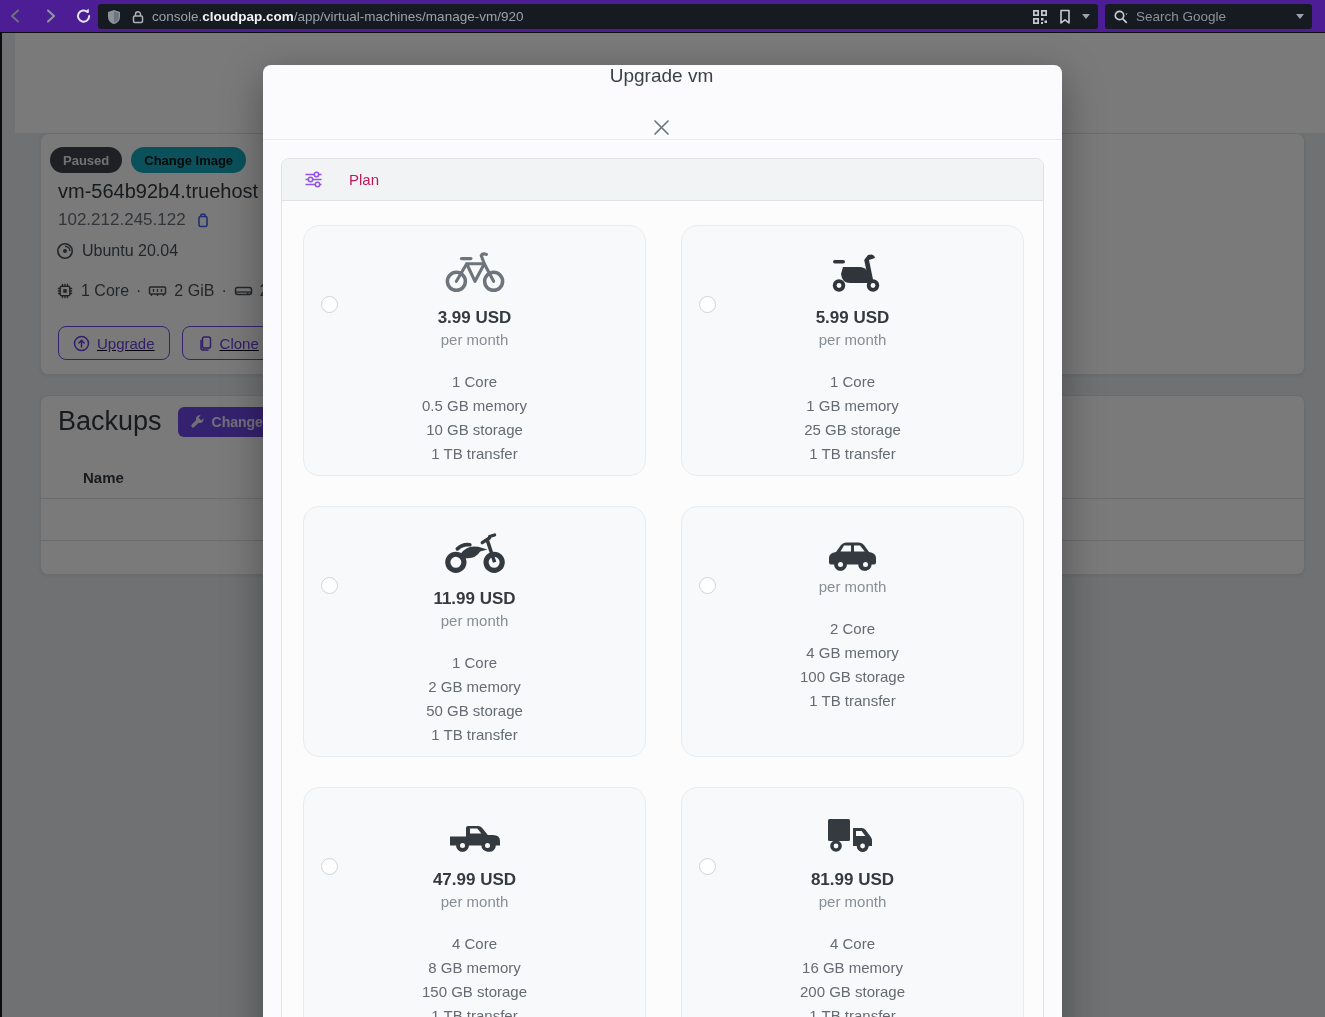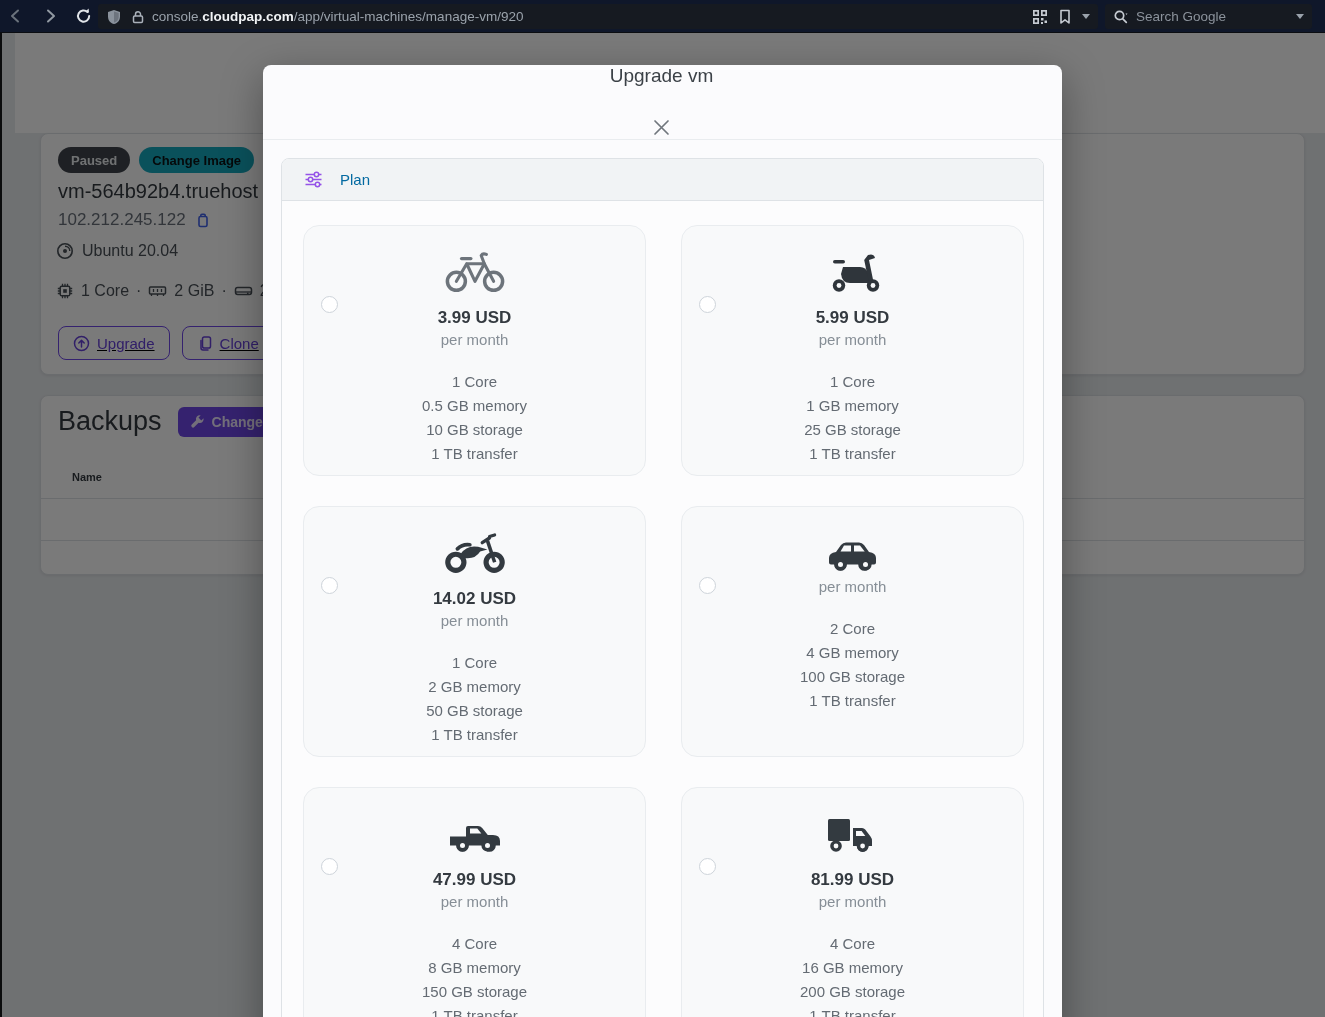--- a/index.html
+++ b/index.html
@@ -1,21 +1,21 @@
 <!DOCTYPE html>
 <html><head>
 <meta charset="utf-8">
 <style>
   * { margin:0; padding:0; box-sizing:border-box; }
   html,body { width:1325px; height:1017px; overflow:hidden; background:#e9ecef;
               font-family:"Liberation Sans", sans-serif; }
 
   
   .browser-bar { position:absolute; left:0; top:0; width:1325px; height:33px;
-                 background:#0f172a; border-bottom:1px solid #0b0d11; z-index:50;
+                 background:#4c1d95; border-bottom:1px solid #0b0d11; z-index:50;
                  display:flex; align-items:center; }
   .nav-btn { width:26px; height:26px; display:flex; align-items:center; justify-content:center; }
   .nav-btn svg { display:block; }
   .addr-bar { position:absolute; left:98px; top:4px; width:1000px; height:25px;
               background:#161a21; border-radius:3px; display:flex; align-items:center;
               padding:0 8px; }
   .addr-text { font-size:13.5px; margin-left:6px; white-space:nowrap; flex:1; overflow:hidden; }
   .u-dim { color:#9aa2ab; } .u-host { color:#f1f3f5; font-weight:700; }
   .addr-icons { display:flex; align-items:center; gap:10px; margin-left:8px; }
   .search-box { position:absolute; left:1105px; top:4px; width:207px; height:25px;
@@ -25,21 +25,21 @@
   .caret { width:0; height:0; border-left:4px solid transparent; border-right:4px solid transparent;
            border-top:5px solid #9aa2ab; }
 
   
   .page { position:absolute; left:0; top:33px; width:1325px; height:984px; background:#e9ecef; z-index:1; }
   .win-edge { position:absolute; left:0; top:0; width:2px; height:100%; background:#17191c; }
   .app-header { position:absolute; left:15px; top:0; width:1310px; height:100px; background:#ffffff; }
   .panel { position:absolute; left:40px; width:1265px; background:#ffffff;
            border:1px solid #dee2e6; border-radius:8px; box-shadow:0 1px 3px rgba(0,0,0,.08); }
   .vm-card { top:100px; height:242px; }
-  .badge-row { position:absolute; left:17px; top:13px; display:flex; gap:9px; }
+  .badge-row { position:absolute; left:9px; top:13px; display:flex; gap:9px; }
   .badge { height:26px; display:flex; align-items:center; padding:0 13px; border-radius:13px;
            font-size:13px; font-weight:700; }
   .badge-dark { background:#3f444b; color:#e9ecef; }
   .badge-teal { background:#15aabf; color:#0c1416; }
   .vm-name { position:absolute; left:17px; top:46px; font-size:20px; font-weight:500; color:#343a40; white-space:nowrap; }
   .ip-row  { position:absolute; left:17px; top:76px; display:flex; align-items:center; gap:8px;
              font-size:17px; color:#69707a; }
   .os-row  { position:absolute; left:15px; top:108px; display:flex; align-items:center; gap:8px;
              font-size:16px; color:#495057; }
   .spec-row{ position:absolute; left:15px; top:148px; display:flex; align-items:center; gap:7px;
@@ -50,37 +50,37 @@
            font-weight:500; background:transparent; white-space:nowrap; }
 
   .backups-card { top:362px; height:180px; }
   .backups-head { position:absolute; left:17px; top:10px; display:flex; align-items:center; gap:16px; }
   .backups-title { font-size:27px; font-weight:500; color:#343a40; }
   .p-btn { height:30px; display:flex; align-items:center; gap:7px; padding:0 12px;
            background:#7048e8; border:none; border-radius:6px; color:#f0e9ff;
            font-size:14px; font-weight:600; white-space:nowrap; }
   .tbl-header { position:absolute; left:0; top:60px; width:100%; height:43px;
                 border-bottom:1px solid #dee2e6; display:flex; align-items:center; }
-  .tbl-header span { margin-left:31px; font-size:11px; font-weight:700; color:#343a40; }
+  .tbl-header span { margin-left:42px; font-size:15px; font-weight:700; color:#343a40; }
   .tbl-row1 { position:absolute; left:0; top:103px; width:100%; height:42px; border-bottom:1px solid #dee2e6; }
 
   
   .overlay { position:absolute; left:0; top:33px; width:1325px; height:984px;
              background:rgba(0,0,0,0.52); z-index:10; }
   .modal { position:absolute; left:263px; top:65px; width:799px; height:980px;
            background:#fbfbfd; border-radius:8px; box-shadow:0 12px 40px rgba(0,0,0,.35); z-index:20; }
   .modal-head { height:75px; display:flex; align-items:center; justify-content:space-between;
                 padding:0 20px 0 18px; border-bottom:1px solid #e9ecef;flex-direction:column; }
   .modal-title { font-size:19px; font-weight:500; color:#3b4147; }
   .close-btn { width:24px; height:24px; display:flex; align-items:center; justify-content:center; }
   .modal-body { padding:18px; }
   .plan-box { border:1px solid #dee2e6; border-radius:8px; overflow:hidden; background:#fcfcfd; }
   .plan-box-head { height:42px; background:#f1f3f5; border-bottom:1px solid #dee2e6;
-                   display:flex; align-items:center; gap:17px; padding:0 22px;
-                   font-size:15px; color:#0369a1; }
+                   display:flex; align-items:center; gap:26px; padding:0 22px;
+                   font-size:15px; color:#be185d; }
   .plan-grid { padding:24px 21px; display:grid; grid-template-columns:343px 343px;
                column-gap:35px; row-gap:30px; }
   .plan-card { height:251px; background:#f8f9fa; border:1px solid #e9ecef; border-radius:16px;
                position:relative; text-align:center; padding-top:20px; }
   .radio { position:absolute; left:17px; top:70px; width:17px; height:17px; border-radius:50%;
            border:1.6px solid #ced4da; background:#ffffff; }
   .veh { height:48px; display:flex; align-items:flex-end; justify-content:center; }
   .price { margin-top:14px; font-size:17px; font-weight:700; color:#343a40; }
   .period { margin-top:3px; font-size:15px; color:#868e96; }
   .specs { margin-top:22px; font-size:15px; color:#646b73; line-height:24px; }
@@ -327,21 +327,21 @@
                 <circle cx="10.5" cy="30" r="7.8" stroke-width="5"></circle>
                 <circle cx="47.5" cy="30" r="7.8" stroke-width="5"></circle>
                 <path d="M41 9 L48 30" stroke-width="3.4"></path>
                 <path d="M12 17 q5-5 12-4" stroke-width="3.6" stroke-linecap="round"></path>
                 <path d="M36 11 l7-4.5" stroke-width="3.2" stroke-linecap="round"></path>
                 <path d="M43 5 l5-1.5" stroke-width="3" stroke-linecap="round"></path>
               </g>
               <path d="M15 22 q6-9 17-7 l9 2.5 -7 2 q-4 6.5-12 6.5 h-7 z" fill="#333a40"></path>
             </svg>
           </div>
-          <div class="price">14.02 USD</div>
+          <div class="price">11.99 USD</div>
           <div class="period">per month</div>
           <div class="specs">
             <div>1 Core</div>
             <div>2 GB memory</div>
             <div>50 GB storage</div>
             <div>1 TB transfer</div>
           </div>
         </div>
 
         <div class="plan-card">

